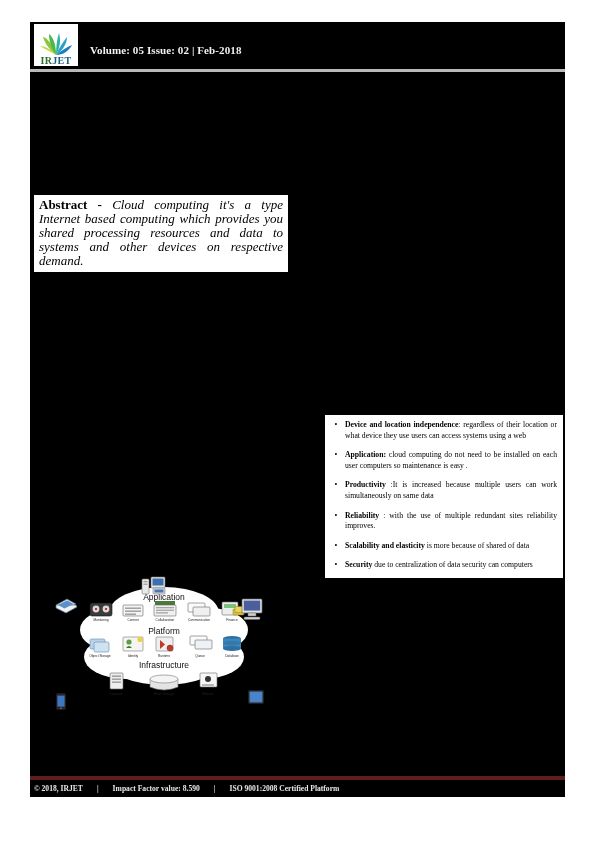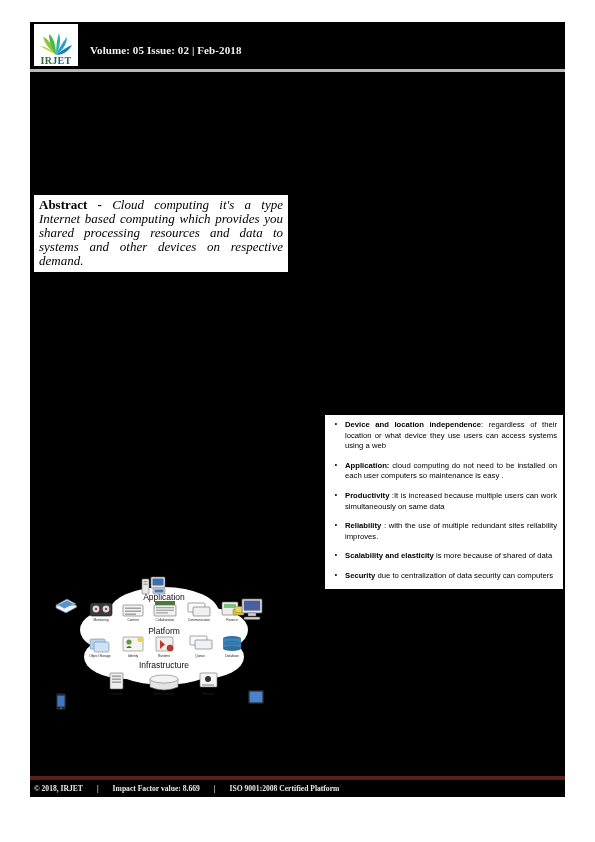--- a/index.html
+++ b/index.html
@@ -124,21 +124,21 @@
   .bullet-dot {
     flex: 0 0 18px;
     font-size: 8px;
     line-height: 10.6px;
     color: #000;
     text-align: center;
     padding-top: 0px;
   }
   .bullet-text {
     flex: 1 1 auto;
-    font-family: Liberation Sans, sans-serif;
+    font-family: Liberation Serif, serif;
     font-size: 7.7px;
     line-height: 10.6px;
     color: #000000;
     text-align: justify;
   }
   .bullet-text b { font-weight: bold; }
 
   
   .figure {
     position: absolute;
@@ -374,14 +374,14 @@
     <g transform="translate(198,115)">
       <rect x="0" y="0" width="16" height="14" rx="1.4" fill="#2b2b2b" stroke="#000" stroke-width=".5"></rect>
       <rect x="1.6" y="1.6" width="12.8" height="10.8" fill="#4a82cc"></rect>
     </g>
 
   </svg>
 </div>
 
 <div class="footer-rule"></div>
 <div class="footer-bar">
-  <div class="footer-text"><span>© 2018, IRJET</span><span class="sep">|</span><span>Impact Factor value: 8.669</span><span class="sep">|</span><span>ISO 9001:2008 Certified Platform</span></div>
+  <div class="footer-text"><span>© 2018, IRJET</span><span class="sep">|</span><span>Impact Factor value: 8.590</span><span class="sep">|</span><span>ISO 9001:2008 Certified Platform</span></div>
 </div>
 
 </body></html>

